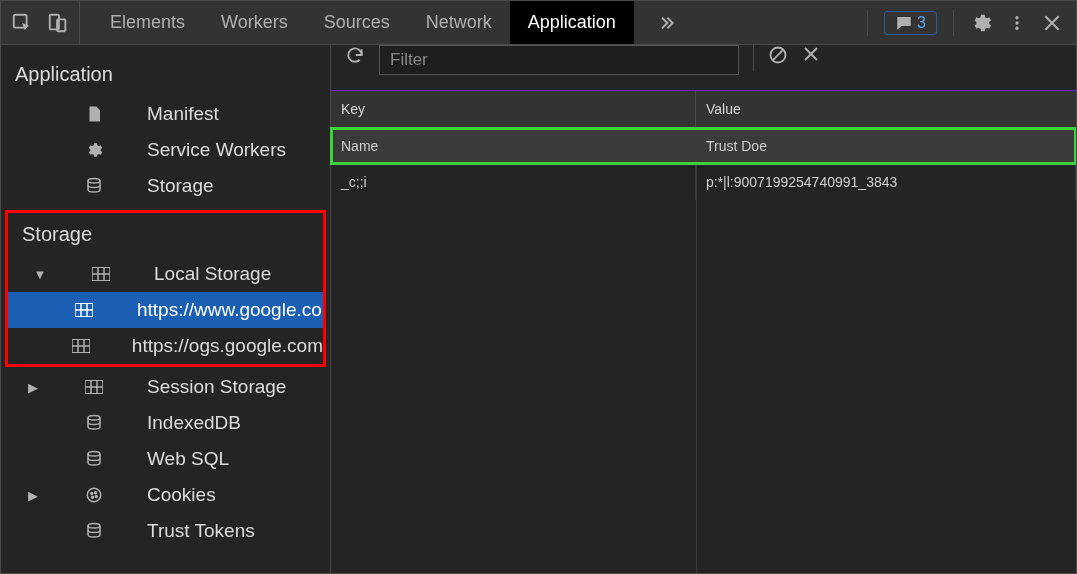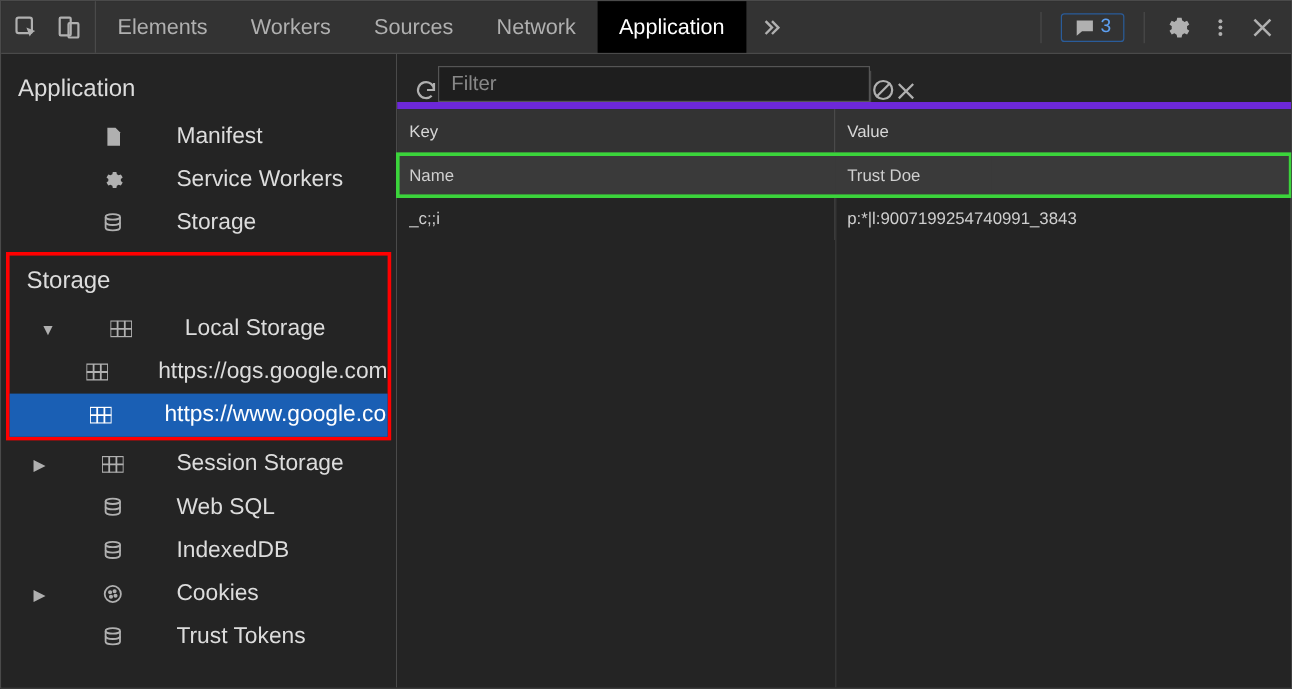--- a/index.html
+++ b/index.html
@@ -1,20 +1,20 @@
 <!DOCTYPE html>
 <html><head>
 <meta charset="utf-8">
 <style>
   * { box-sizing: border-box; margin: 0; padding: 0; }
   html, body { width: 1077px; height: 574px; overflow: hidden; font-family: "Segoe UI", Arial, sans-serif; background: #242424; color: #cfcfcf; }
   .root { display: flex; flex-direction: column; width: 100%; height: 100%; border: 1px solid #4a4a4a; }
   
   
-  .topbar { display: flex; align-items: center; height: 44px; background: #333; border-bottom: 1px solid #4a4a4a; }
+  .topbar { display: flex; align-items: center; height: 44px; background: #333; border-bottom: 1px solid #4a4a4a; gap: 12px; }
   .topbar .left-icons { display: flex; align-items: center; padding: 0 10px; gap: 14px; border-right: 1px solid #4a4a4a; height: 100%; }
   .tabs { display: flex; align-items: stretch; height: 100%; }
   .tab { padding: 0 18px; display: flex; align-items: center; font-size: 18px; color: #b0b0b0; cursor: pointer; }
   .tab.active { background: #000; color: #fff; }
   .more-tabs { width: 40px; display:flex; align-items:center; justify-content:center; font-size:18px; color:#b0b0b0; cursor:pointer; }
   .topbar .spacer { flex: 1; }
   .right-icons { display: flex; align-items: center; gap: 16px; padding: 0 14px; height:100%; }
   .msg-badge { display:flex; align-items:center; gap:4px; border:1px solid #2a5c9a; padding:2px 10px; border-radius:3px; color:#5ea0f2; font-size:16px; cursor:pointer; }
   .vbar { width:1px; height:26px; background:#4a4a4a; }
   .ico { color:#b0b0b0; display:inline-flex; align-items:center; justify-content:center; }
@@ -31,21 +31,21 @@
   .tree-item .arrow { width:16px; text-align:center; font-size:13px; color:#b0b0b0; }
   .tree-item .it-icon { width:24px; display:flex; align-items:center; justify-content:center; color:#b0b0b0; }
   .tree-item.selected { background:#1a5fb4; color:#fff; }
   .tree-item.selected .it-icon, .tree-item.selected .arrow { color:#fff; }
   .depth1 { padding-left: 24px; }
   .depth2 { padding-left: 64px; }
   .hl-red { border:3px solid #ff0000; margin: 6px 4px 2px 4px; }
   .hl-red .section-title { padding-top:10px; }
 
   
-  .ctoolbar { display:flex; align-items:flex-end; height:46px; padding: 0 14px; border-bottom:6px solid #6d28d9; }
+  .ctoolbar { display:flex; align-items:flex-start; gap:14px; height:46px; padding: 0 14px; border-bottom:1px solid #6d28d9; }
   .filter { flex:0 0 360px; height:30px; background:#1e1e1e; border:1px solid #555; color:#aaa; padding:0 10px; font-size:17px; }
   .filter::placeholder { color:#888; }
   
   
   .tbl { flex:1; display:flex; flex-direction:column; font-size:14px; }
   .thead { display:flex; height:36px; align-items:center; background:#333; color:#d6d6d6; }
   .col-key { width:365px; padding-left:10px; border-right:1px solid #4a4a4a; height:100%; display:flex; align-items:center; }
   .col-val { flex:1; padding-left:10px; height:100%; display:flex; align-items:center; }
   .trow { display:flex; height:36px; align-items:center; }
   .trow.hl { background:#3a3a3a; outline:3px solid #3bd43b; outline-offset:-2px; position:relative; z-index:1; }
@@ -162,42 +162,42 @@
           <span class="it-icon">
             <svg width="18" height="14" viewBox="0 0 24 18" fill="currentColor">
                 <rect x="0" y="0" width="24" height="18" fill="none" stroke="currentColor" stroke-width="2"></rect>
                 <line x1="0" y1="9" x2="24" y2="9" stroke="currentColor" stroke-width="2"></line>
                 <line x1="8" y1="0" x2="8" y2="18" stroke="currentColor" stroke-width="2"></line>
                 <line x1="16" y1="0" x2="16" y2="18" stroke="currentColor" stroke-width="2"></line>
               </svg>
           </span>
           <span>Local Storage</span>
         </div>
+        <div class="tree-item depth2 selected">
+          <span class="it-icon">
+            <svg width="18" height="14" viewBox="0 0 24 18" fill="currentColor">
+                <rect x="0" y="0" width="24" height="18" fill="none" stroke="currentColor" stroke-width="2"></rect>
+                <line x1="0" y1="9" x2="24" y2="9" stroke="currentColor" stroke-width="2"></line>
+                <line x1="8" y1="0" x2="8" y2="18" stroke="currentColor" stroke-width="2"></line>
+                <line x1="16" y1="0" x2="16" y2="18" stroke="currentColor" stroke-width="2"></line>
+              </svg>
+          </span>
+          <span>https://www.google.co</span>
+        </div>
         <div class="tree-item depth2">
           <span class="it-icon">
             <svg width="18" height="14" viewBox="0 0 24 18" fill="currentColor">
                 <rect x="0" y="0" width="24" height="18" fill="none" stroke="currentColor" stroke-width="2"></rect>
                 <line x1="0" y1="9" x2="24" y2="9" stroke="currentColor" stroke-width="2"></line>
                 <line x1="8" y1="0" x2="8" y2="18" stroke="currentColor" stroke-width="2"></line>
                 <line x1="16" y1="0" x2="16" y2="18" stroke="currentColor" stroke-width="2"></line>
               </svg>
           </span>
           <span>https://ogs.google.com</span>
         </div>
-        <div class="tree-item depth2 selected">
-          <span class="it-icon">
-            <svg width="18" height="14" viewBox="0 0 24 18" fill="currentColor">
-                <rect x="0" y="0" width="24" height="18" fill="none" stroke="currentColor" stroke-width="2"></rect>
-                <line x1="0" y1="9" x2="24" y2="9" stroke="currentColor" stroke-width="2"></line>
-                <line x1="8" y1="0" x2="8" y2="18" stroke="currentColor" stroke-width="2"></line>
-                <line x1="16" y1="0" x2="16" y2="18" stroke="currentColor" stroke-width="2"></line>
-              </svg>
-          </span>
-          <span>https://www.google.co</span>
-        </div>
       </div>
 
       <div class="tree-item depth1">
         <span class="arrow">▶</span>
         <span class="it-icon">
           <svg width="18" height="14" viewBox="0 0 24 18" fill="currentColor">
               <rect x="0" y="0" width="24" height="18" fill="none" stroke="currentColor" stroke-width="2"></rect>
               <line x1="0" y1="9" x2="24" y2="9" stroke="currentColor" stroke-width="2"></line>
               <line x1="8" y1="0" x2="8" y2="18" stroke="currentColor" stroke-width="2"></line>
               <line x1="16" y1="0" x2="16" y2="18" stroke="currentColor" stroke-width="2"></line>
@@ -207,32 +207,32 @@
       </div>
       <div class="tree-item depth1">
         <span class="arrow"></span>
         <span class="it-icon">
           <svg width="18" height="18" viewBox="0 0 24 24" fill="none" stroke="currentColor" stroke-width="2">
               <ellipse cx="12" cy="5" rx="8" ry="3"></ellipse>
               <path d="M4 5v6c0 1.7 3.6 3 8 3s8-1.3 8-3V5"></path>
               <path d="M4 11v6c0 1.7 3.6 3 8 3s8-1.3 8-3v-6"></path>
             </svg>
         </span>
+        <span>IndexedDB</span>
+      </div>
+      <div class="tree-item depth1">
+        <span class="arrow"></span>
+        <span class="it-icon">
+          <svg width="18" height="18" viewBox="0 0 24 24" fill="none" stroke="currentColor" stroke-width="2">
+              <ellipse cx="12" cy="5" rx="8" ry="3"></ellipse>
+              <path d="M4 5v6c0 1.7 3.6 3 8 3s8-1.3 8-3V5"></path>
+              <path d="M4 11v6c0 1.7 3.6 3 8 3s8-1.3 8-3v-6"></path>
+            </svg>
+        </span>
         <span>Web SQL</span>
-      </div>
-      <div class="tree-item depth1">
-        <span class="arrow"></span>
-        <span class="it-icon">
-          <svg width="18" height="18" viewBox="0 0 24 24" fill="none" stroke="currentColor" stroke-width="2">
-              <ellipse cx="12" cy="5" rx="8" ry="3"></ellipse>
-              <path d="M4 5v6c0 1.7 3.6 3 8 3s8-1.3 8-3V5"></path>
-              <path d="M4 11v6c0 1.7 3.6 3 8 3s8-1.3 8-3v-6"></path>
-            </svg>
-        </span>
-        <span>IndexedDB</span>
       </div>
       <div class="tree-item depth1">
         <span class="arrow">▶</span>
         <span class="it-icon">
           <svg width="18" height="18" viewBox="0 0 24 24" fill="none" stroke="currentColor" stroke-width="2">
               <circle cx="12" cy="12" r="9"></circle>
               <circle cx="9" cy="10" r="1.3" fill="currentColor"></circle>
               <circle cx="14" cy="9" r="1.3" fill="currentColor"></circle>
               <circle cx="10" cy="15" r="1.3" fill="currentColor"></circle>
               <circle cx="15" cy="14" r="1.3" fill="currentColor"></circle>

